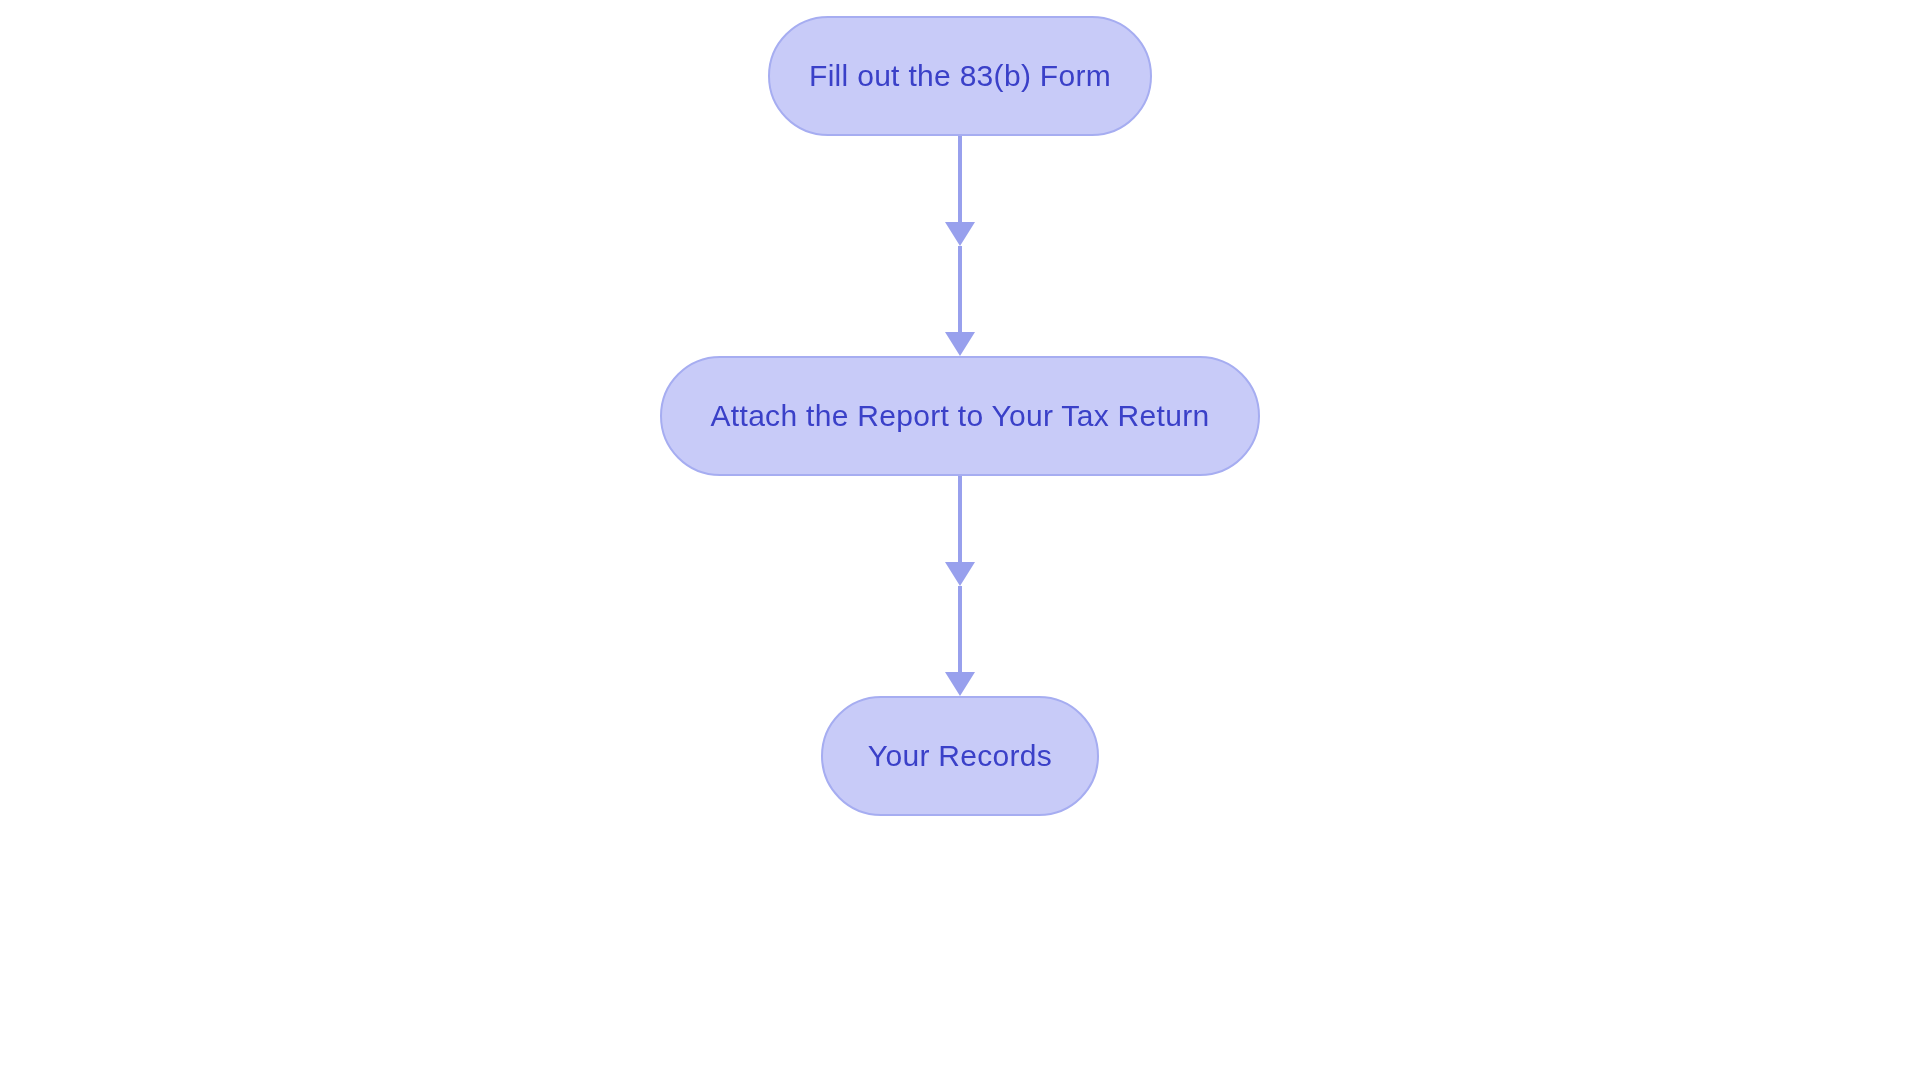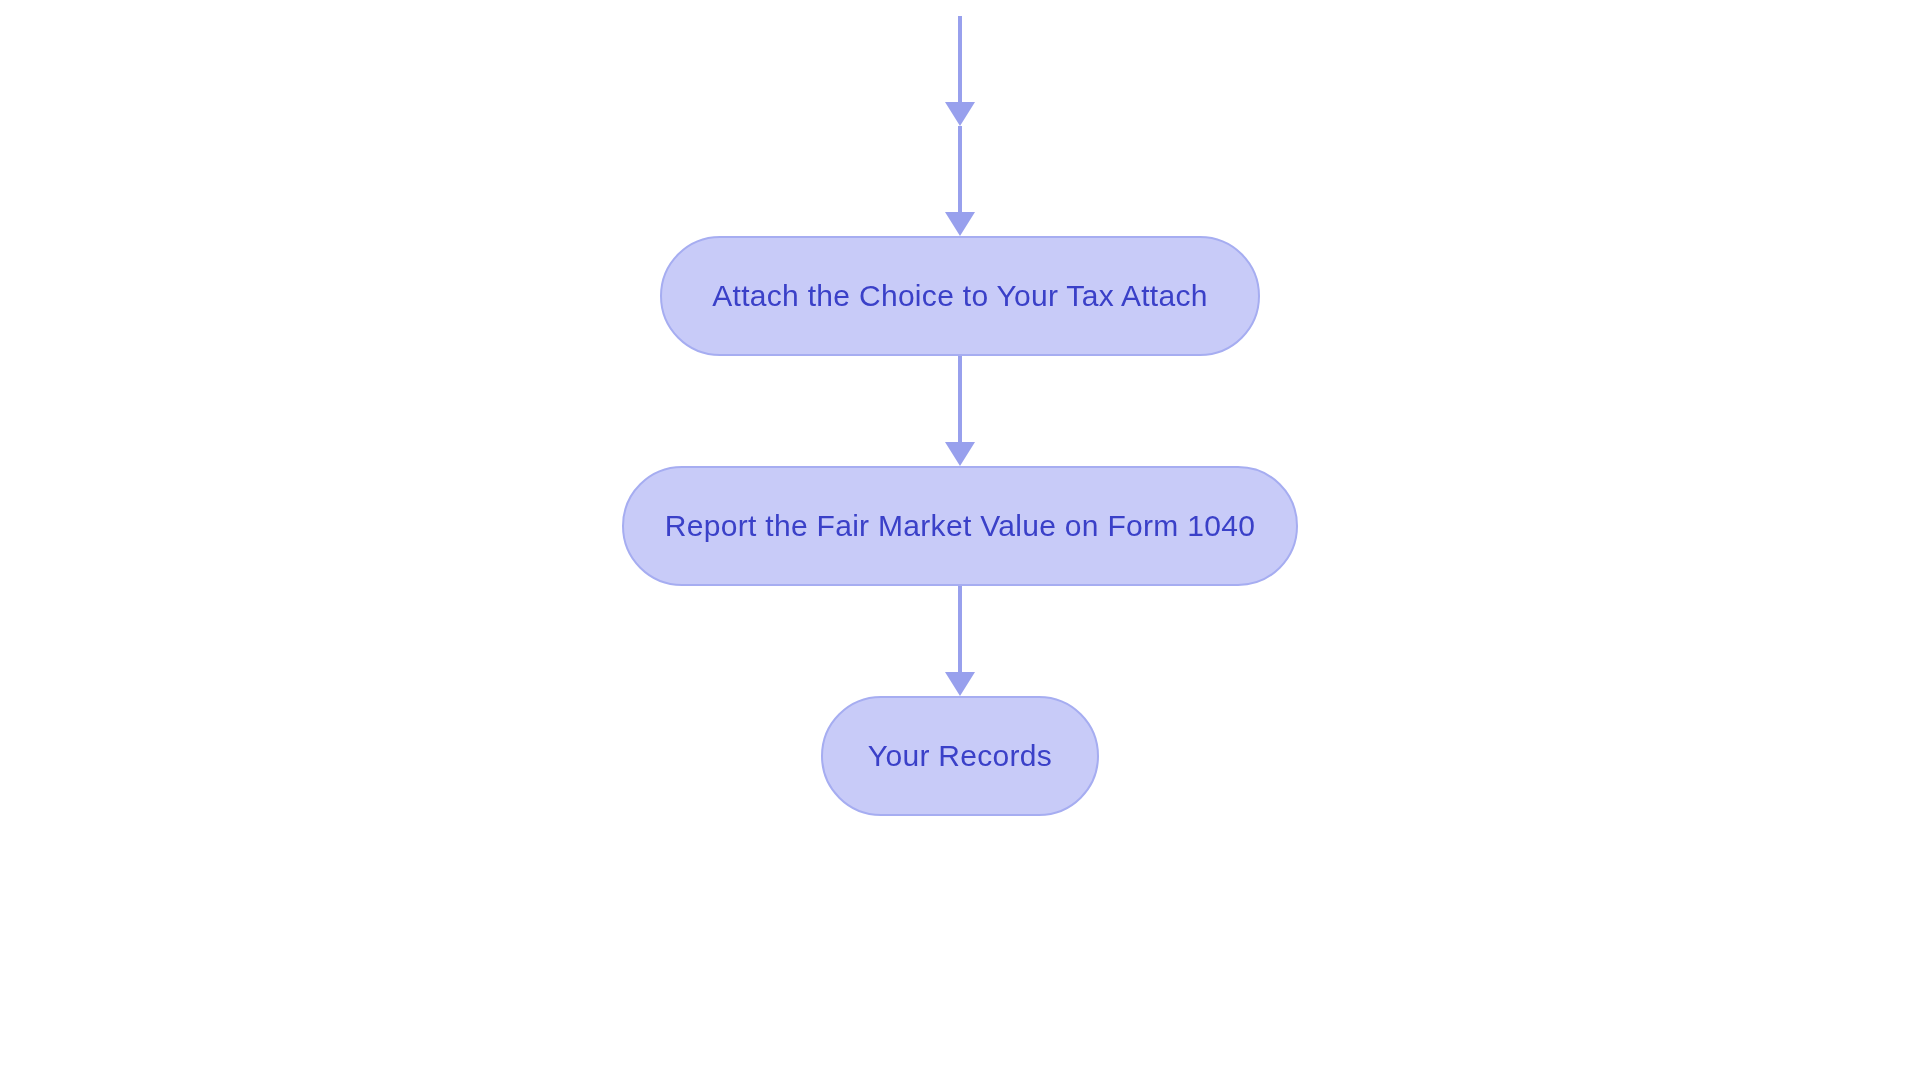--- a/index.html
+++ b/index.html
@@ -61,44 +61,44 @@
     border-left: 15px solid transparent;
     border-right: 15px solid transparent;
     border-top: 24px solid var(--arrow-color, #98a0ed);
   }
 </style>
 </head>
 <body>
 
 <div class="canvas">
 
+  <div class="node n1">
+    <span>Fill out the 83(b) Form</span>
+  </div>
 
   <div class="connector">
     <div class="line"></div>
     <div class="head"></div>
   </div>
 
 
   <div class="connector">
     <div class="line"></div>
     <div class="head"></div>
   </div>
 
   <div class="node n3">
-    <span>Attach the Choice to Your Tax Attach</span>
+    <span>Attach the Report to Your Tax Return</span>
   </div>
 
   <div class="connector">
     <div class="line"></div>
     <div class="head"></div>
   </div>
 
-  <div class="node n4">
-    <span>Report the Fair Market Value on Form 1040</span>
-  </div>
 
   <div class="connector">
     <div class="line"></div>
     <div class="head"></div>
   </div>
 
   <div class="node n5">
     <span>Your Records</span>
   </div>
 

